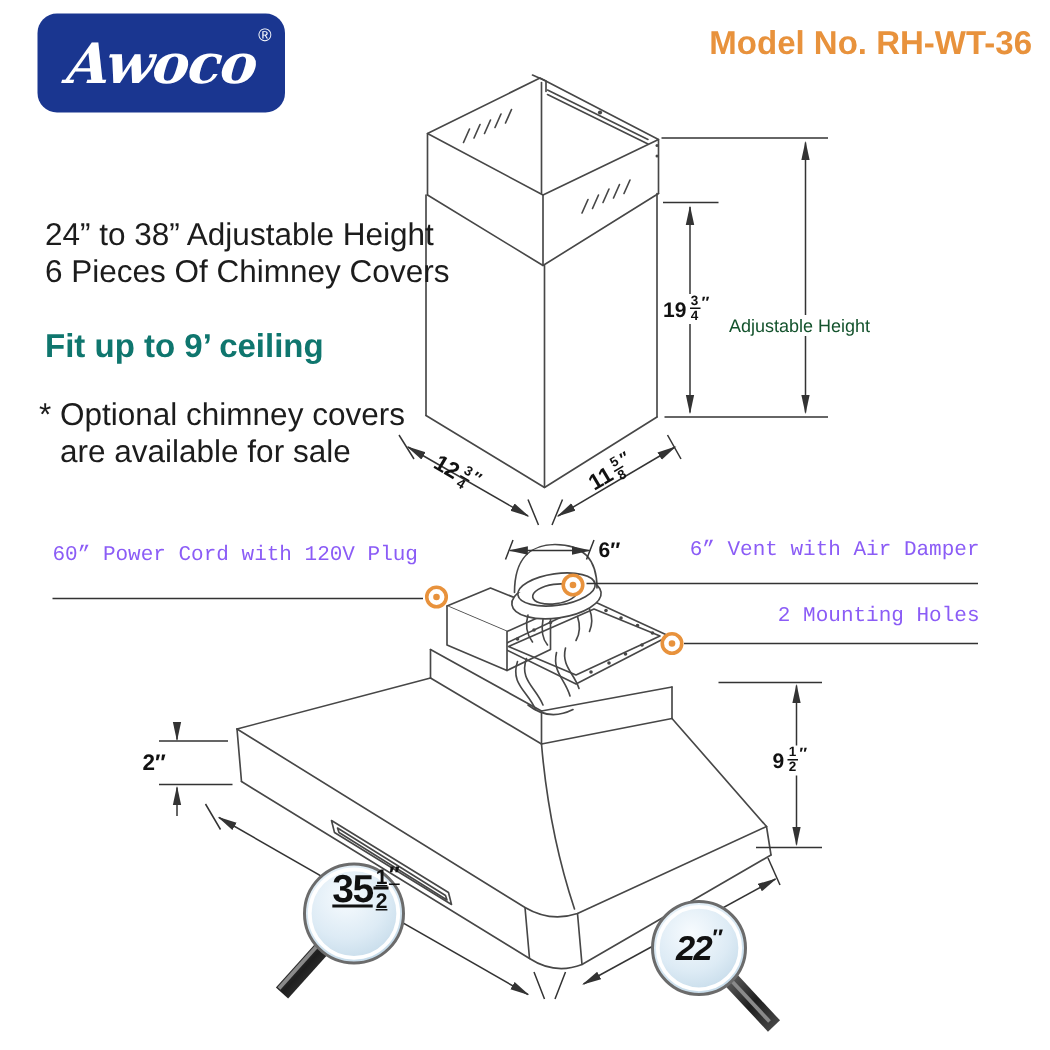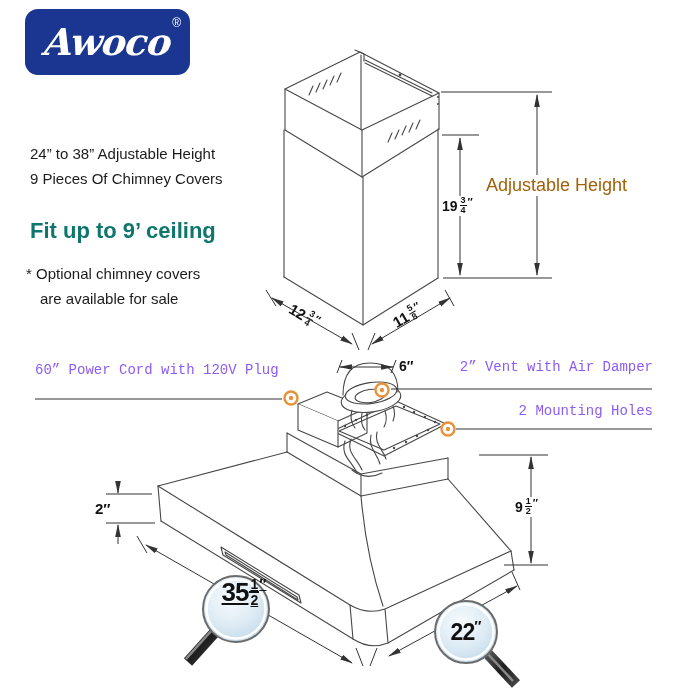--- a/index.html
+++ b/index.html
@@ -8,31 +8,31 @@
   .abs{position:absolute;}
   svg.drawing{position:absolute;left:0;top:0;}
   
   .logo{left:25px;top:9px;width:165px;height:66px;background:#1a3690;border-radius:13px;
         display:flex;align-items:center;justify-content:center;}
   .logo-text{color:#fff;font-family:"DejaVu Serif","Liberation Serif",serif;
              font-style:italic;font-weight:700;font-size:37px;letter-spacing:-1px;transform:skewX(-6deg);}
   .reg{position:absolute;right:9px;top:7px;color:#fff;font-size:12px;font-style:normal;}
   
   .model{right:12px;top:16px;font-size:22px;font-weight:700;color:#e8923c;}
-  .info{font-size:15px;color:#1c1c1c;}
+  .info{font-size:21px;color:#1c1c1c;}
   .info-hi{font-size:22px;font-weight:700;color:#0f766e;}
   
   .callout{font-size:14px;color:#8b5cf6;white-space:nowrap;font-family:Liberation Mono, monospace;}
   
   .dim{display:inline-flex;align-items:center;font-weight:700;font-size:14px;color:#111;white-space:nowrap;}
   .dim .frac{display:inline-flex;flex-direction:column;align-items:center;font-size:9px;line-height:1.05;margin-left:2px;}
   .dim .frac .num{border-bottom:1px solid #111;padding:0 1px;}
   .dim .unit{position:relative;top:-4px;font-size:11px;margin-left:1px;}
   .whitebg{background:#fff;padding:0 2px;justify-content:flex-end;}
-  .ah-label{font-size:18px;color:#a16207;background:#fff;padding:0 3px;}
+  .ah-label{font-size:12px;color:#14532d;background:#fff;padding:0 3px;margin-top:35px;}
   
   .maglabel{display:flex;align-items:center;justify-content:center;font-weight:700;color:#111;}
   .maglabel .big{font-size:26px;letter-spacing:-1px;}
   .maglabel .frac{display:inline-flex;flex-direction:column;align-items:center;font-size:14px;line-height:1;font-weight:700;margin-left:1px;}
   .maglabel .frac .num{border-bottom:2px solid #111;padding:0 1px;}
   .maglabel .unit{position:relative;top:-9px;font-size:15px;}
   .rot30{transform:rotate(30.5deg);}
   .rotm30{transform:rotate(-30.5deg);}
 </style>
 </head>
@@ -181,23 +181,24 @@
       <circle cx="466" cy="632" r="31" fill="url(#lens)" stroke="#6b6b6b" stroke-width="2"></circle>
       <circle cx="466" cy="632" r="27.5" fill="none" stroke="#ffffff" stroke-width="2.5"></circle>
     </g>
   </svg>
 
   <div class="abs logo">
     <span class="logo-text">Awoco</span>
     <span class="reg">®</span>
   </div>
 
+  <div class="abs model">Model No. RH-WT-36</div>
 
   <div class="abs info" style="left:30px;top:145px;">24” to 38” Adjustable Height</div>
-  <div class="abs info" style="left:30px;top:170px;">9 Pieces Of Chimney Covers</div>
+  <div class="abs info" style="left:30px;top:170px;">6 Pieces Of Chimney Covers</div>
   <div class="abs info-hi" style="left:30px;top:218px;">Fit up to 9’ ceiling</div>
   <div class="abs info" style="left:40px;top:290px;">are available for sale</div>
   <div class="abs info" style="left:26px;top:265px;">* Optional chimney covers</div>
 
   <div class="abs ah-label" style="left:483px;top:175px;">Adjustable Height</div>
 
   <div class="abs dim whitebg" style="left:440px;top:196px;">
     <span>19</span>
       <span class="frac">
         <span class="num">3</span>
@@ -216,21 +217,21 @@
   <div class="abs dim rotm30" style="left:392px;top:306px;font-size:15px;">
     <span>11</span>
       <span class="frac">
         <span class="num">5</span>
         <span class="den">8</span>
       </span>
       <span class="unit">″</span>
   </div>
 
   <div class="abs callout" style="left:35px;top:362px;">60” Power Cord with 120V Plug</div>
-  <div class="abs callout" style="right:47px;top:359px;">2” Vent with Air Damper</div>
+  <div class="abs callout" style="right:47px;top:359px;">6” Vent with Air Damper</div>
   <div class="abs callout" style="right:47px;top:403px;text-align:right;">2 Mounting Holes</div>
 
   <div class="abs dim" style="left:399px;top:358px;">6″</div>
   <div class="abs dim" style="left:95px;top:500px;font-size:15px;">2″</div>
   <div class="abs dim whitebg" style="left:513px;top:497px;">
     <span>9</span>
       <span class="frac">
         <span class="num">1</span>
         <span class="den">2</span>
       </span>
@@ -238,18 +239,18 @@
   </div>
 
   <div class="abs maglabel" style="left:203px;top:570px;width:82px;height:44px;text-decoration:underline;">
     <span class="big">35</span>
       <span class="frac">
         <span class="num">1</span>
         <span class="den">2</span>
       </span>
       <span class="unit">″</span>
   </div>
-  <div class="abs maglabel" style="left:438px;top:615px;width:56px;height:34px;">
+  <div class="abs maglabel" style="left:438px;top:615px;width:56px;height:34px;font-style:italic;">
     <span class="big" style="font-size:23px;">22</span>
       <span class="unit" style="top:-7px;">″</span>
   </div>
 
 </div>
 
 </body></html>

